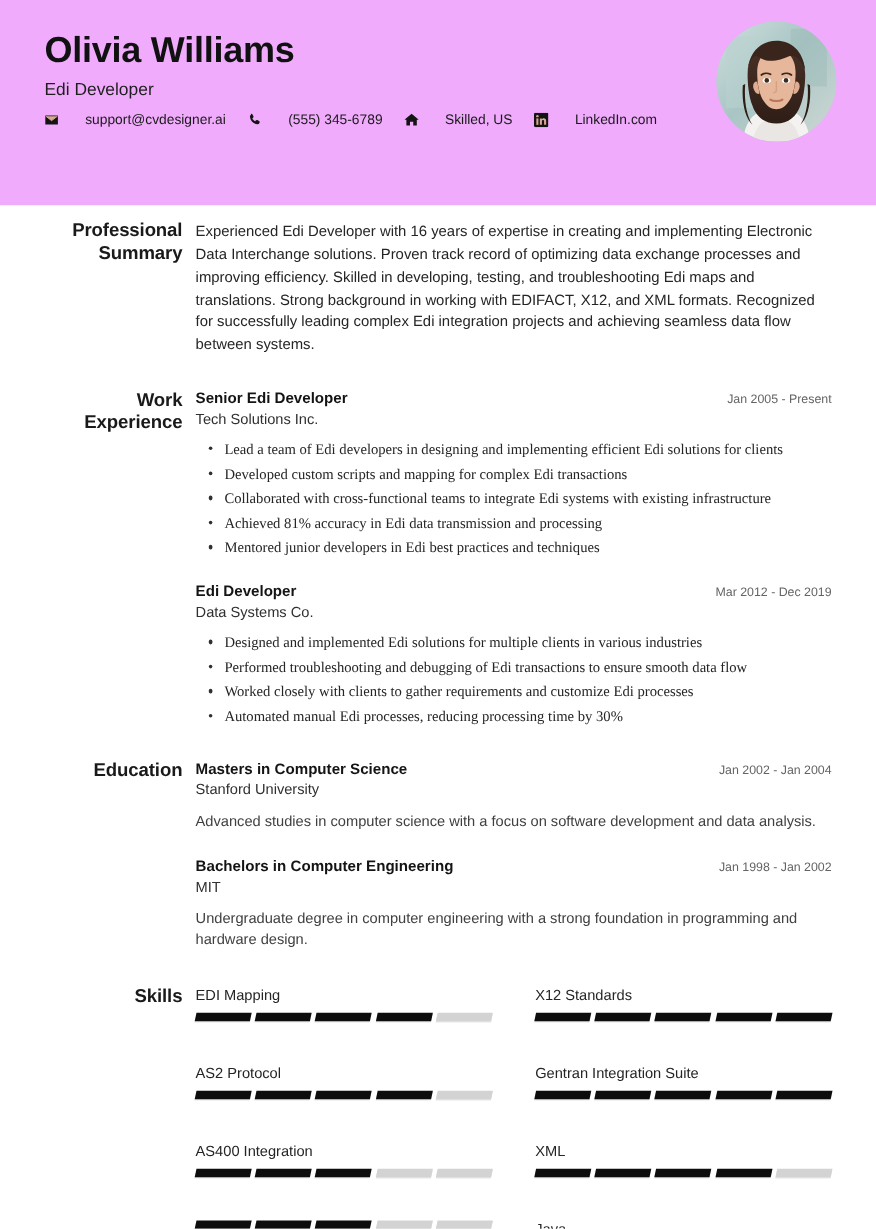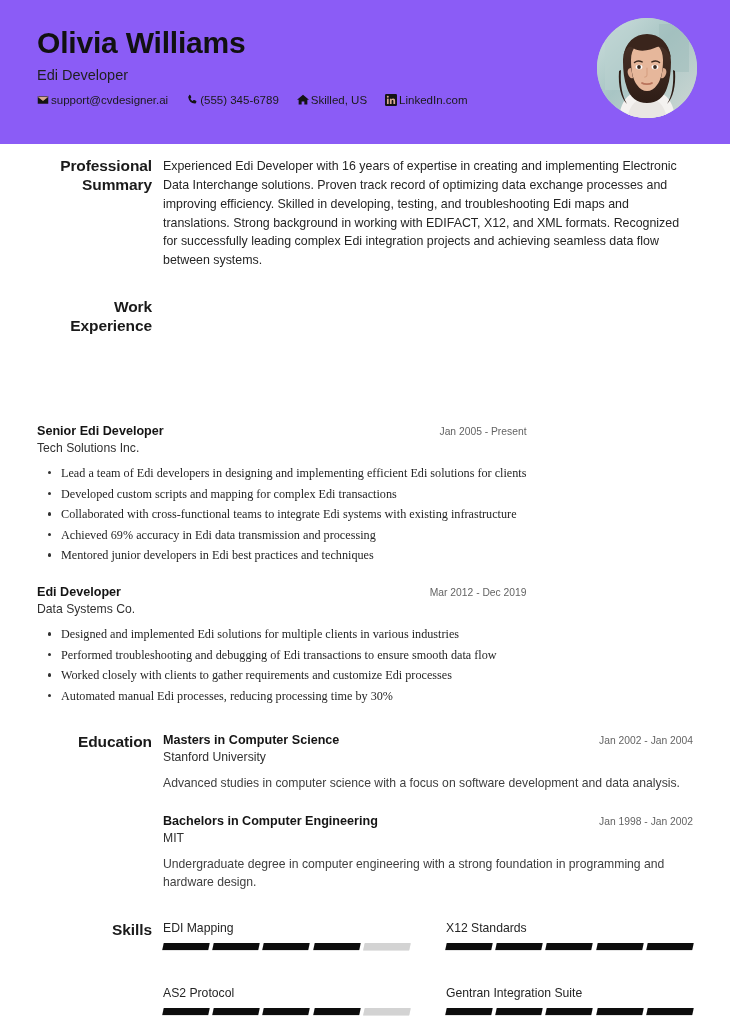--- a/index.html
+++ b/index.html
@@ -7,22 +7,22 @@
   body {
     font-family:"Liberation Sans", sans-serif;
     background:#ffffff;
     color:#1a1a1a;
     overflow:hidden;
     position:relative;
   }
 
   
   .header {
-    height:144px;
-    background:#8b5cf6;
+    height:171px;
+    background:#f0abfc;
     position:relative;
     padding:26px 0 0 37px;
   }
   .name {
     font-size:30px;
     font-weight:bold;
     letter-spacing:-0.2px;
     color:#111;
     line-height:1.1;
   }
@@ -36,21 +36,21 @@
     position:absolute;
     left:37px;
     top:94px;
     display:flex;
     align-items:center;
     gap:18px;
   }
   .contact {
     display:flex;
     align-items:flex-end;
-    gap:2px;
+    gap:22px;
     font-size:11.5px;
     color:#1a1a1a;
     white-space:nowrap;
   }
   .contact .ic { display:flex; align-items:center; }
   .contact .ic svg { display:block; }
 
   .photo-wrap {
     position:absolute;
     right:33px;
@@ -88,21 +88,21 @@
 
   
   .sec-summary { padding-top:13px; }
   .summary-text {
     font-size:12.4px;
     line-height:1.52;
     color:#252525;
   }
 
   
-  .sec-work { padding-top:28px;flex-direction:column; }
+  .sec-work { padding-top:28px; }
   .sec-edu  { padding-top:26px; }
 
   .entry { margin-bottom:2px; }
   .entry + .entry { margin-top:21px; }
   .entry-head {
     display:flex;
     justify-content:space-between;
     align-items:baseline;
     gap:20px;
   }
@@ -304,21 +304,21 @@
       <div class="entry">
         <div class="entry-head">
           <div class="entry-title">Senior Edi Developer</div>
           <div class="entry-date">Jan 2005 - Present</div>
         </div>
         <div class="entry-org">Tech Solutions Inc.</div>
         <ul class="bullets">
           <li>Lead a team of Edi developers in designing and implementing efficient Edi solutions for clients</li>
           <li>Developed custom scripts and mapping for complex Edi transactions</li>
           <li>Collaborated with cross-functional teams to integrate Edi systems with existing infrastructure</li>
-          <li>Achieved 69% accuracy in Edi data transmission and processing</li>
+          <li>Achieved 81% accuracy in Edi data transmission and processing</li>
           <li>Mentored junior developers in Edi best practices and techniques</li>
         </ul>
       </div>
 
       <div class="entry">
         <div class="entry-head">
           <div class="entry-title">Edi Developer</div>
           <div class="entry-date">Mar 2012 - Dec 2019</div>
         </div>
         <div class="entry-org">Data Systems Co.</div>

